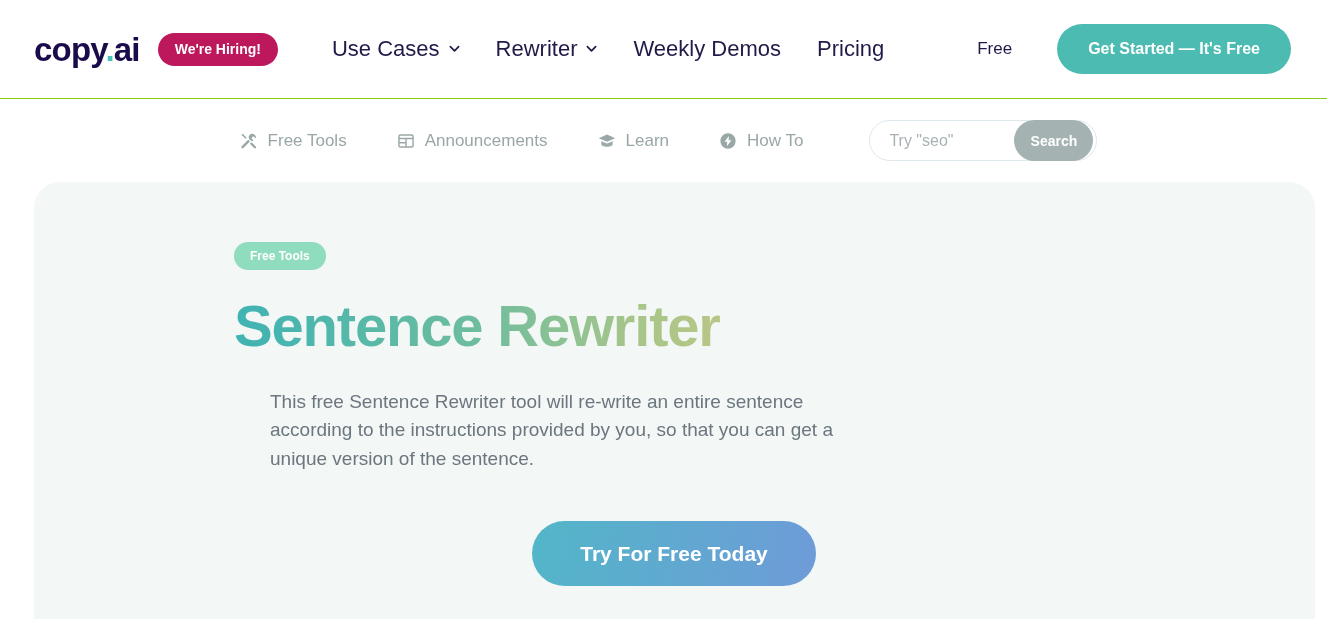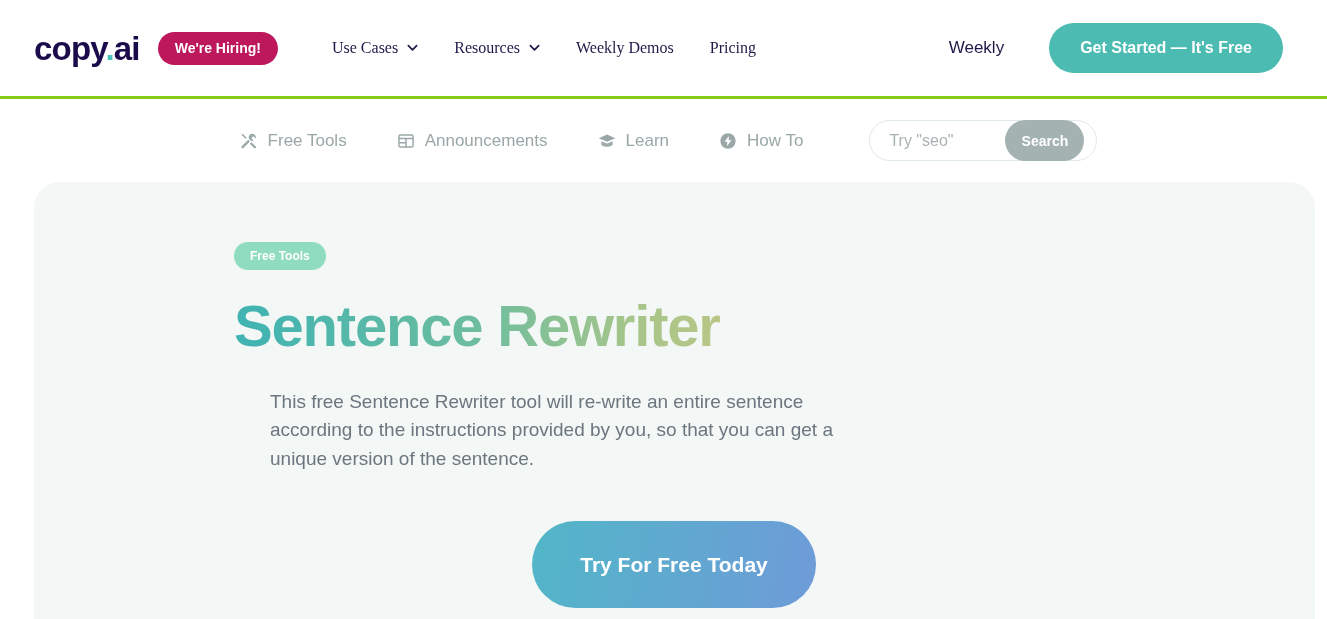--- a/index.html
+++ b/index.html
@@ -10,24 +10,24 @@
     overflow: hidden;
     background: #ffffff;
     font-family: "Liberation Sans", sans-serif;
     -webkit-font-smoothing: antialiased;
   }
 
   
   .topbar {
     position: relative;
     height: 99px;
-    border-bottom: 3px solid #84cc16;
-    display: flex;
-    align-items: center;
-    padding: 0 12px 0 34px;
+    border-bottom: 1px solid #84cc16;
+    display: flex;
+    align-items: center;
+    padding: 0 4px 0 34px;
   }
   .logo {
     font-size: 33px;
     font-weight: 700;
     letter-spacing: -0.8px;
     color: #1b0b4b;
     line-height: 1;
     white-space: nowrap;
   }
   .logo .dot { color: #49c3bb; }
@@ -48,25 +48,24 @@
   .mainnav {
     display: flex;
     align-items: center;
     margin-left: 54px;
     gap: 36px;
   }
   .nav-link {
     display: flex;
     align-items: center;
     gap: 9px;
-    font-size: 16px;
+    font-size: 22px;
     color: #201a48;
     white-space: nowrap;
     cursor: pointer;
-    font-family: Liberation Serif, serif;
   }
   .caret {
     display: inline-block;
     width: 11px;
     height: 11px;
     position: relative;
     top: -1px;
   }
   .caret svg { display: block; }
 
@@ -134,21 +133,21 @@
     padding: 0 82px 0 19px;
     font-size: 16px;
     color: #4b5563;
     font-family: "Liberation Sans", sans-serif;
     outline: none;
     background: #ffffff;
   }
   .search-input::placeholder { color: #a8b2b3; }
   .search-btn {
     position: absolute;
-    right: 13px;
+    right: 4px;
     top: 0;
     height: 41px;
     min-width: 79px;
     border: none;
     border-radius: 999px;
     background: #a4b2b1;
     color: #ffffff;
     font-size: 14px;
     font-weight: 700;
     cursor: pointer;
@@ -209,21 +208,21 @@
     display: flex;
     justify-content: center;
   }
   .hero-cta {
     background: linear-gradient(100deg, #52b6c8 0%, #6e9bd8 100%);
     color: #ffffff;
     border: none;
     border-radius: 999px;
     font-size: 21px;
     font-weight: 700;
-    padding: 33px 48px;
+    padding: 22px 48px;
     line-height: 1;
     cursor: pointer;
     font-family: "Liberation Sans", sans-serif;
   }
 </style>
 </head>
 <body>
 
 <div class="topbar">
 
@@ -236,37 +235,37 @@
   <nav class="mainnav">
     <div class="nav-link">
       <span>Use Cases</span>
       <span class="caret">
         <svg width="11" height="11" viewBox="0 0 12 12">
             <path d="M1.5 4 L6 8.5 L10.5 4" fill="none" stroke="#201a48" stroke-width="1.9" stroke-linecap="round" stroke-linejoin="round"></path>
           </svg>
       </span>
     </div>
     <div class="nav-link">
-      <span>Resources</span>
+      <span>Rewriter</span>
       <span class="caret">
         <svg width="11" height="11" viewBox="0 0 12 12">
             <path d="M1.5 4 L6 8.5 L10.5 4" fill="none" stroke="#201a48" stroke-width="1.9" stroke-linecap="round" stroke-linejoin="round"></path>
           </svg>
       </span>
     </div>
     <div class="nav-link">
       <span>Weekly Demos</span>
     </div>
     <div class="nav-link">
       <span>Pricing</span>
     </div>
   </nav>
 
   <div class="topbar-right">
-    <span class="login-link">Weekly</span>
+    <span class="login-link">Free</span>
     <button class="cta-header">Get Started — It's Free</button>
   </div>
 </div>
 
 <div class="subnav">
 
   <div class="subnav-item">
     <span class="ico">
       <svg width="18" height="18" viewBox="0 0 24 24" fill="#9aa7a7">
         <path d="M2.3 19.1 11 10.4l2.2 2.2-8.7 8.7a1.55 1.55 0 0 1-2.2-2.2z"></path>

